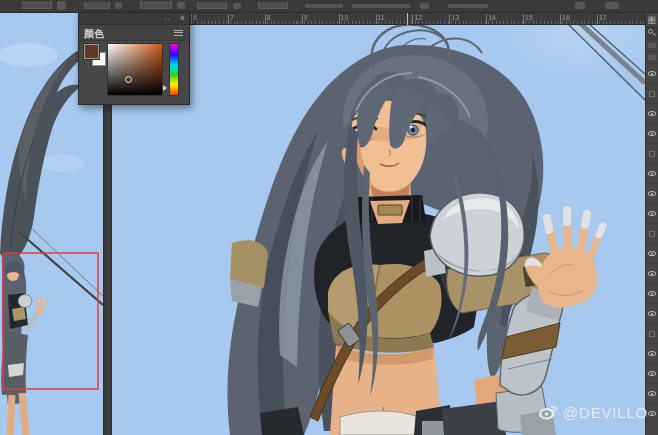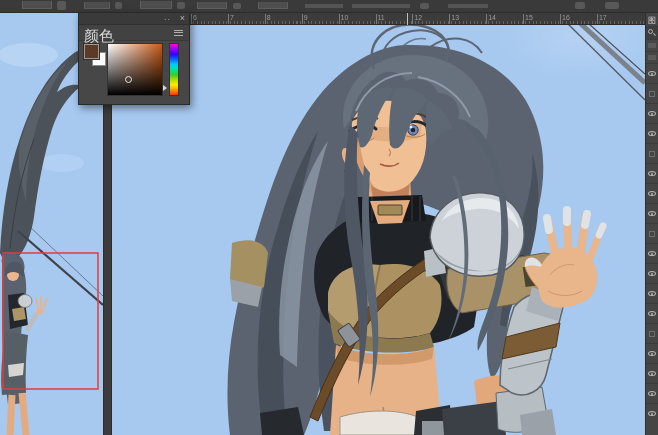--- a/index.html
+++ b/index.html
@@ -49,21 +49,21 @@
   .layer-row .eye::after{content:'';position:absolute;left:2px;top:0.5px;width:2px;height:2px;background:#b6b6b6;border-radius:50%;}
   .layer-row .chk{position:absolute;left:3px;top:7px;width:6px;height:6px;border:1px solid #6e6e6e;}
 
   
   .color-panel{position:absolute;left:78px;top:12px;width:112px;height:93px;background:#474747;
                border:1px solid #2a2a2a;box-shadow:2px 3px 8px rgba(0,0,0,.45);z-index:10;}
   .cp-header{position:relative;height:12px;background:#3a3a3a;border-bottom:1px solid #303030;}
   .cp-dots{position:absolute;right:18px;top:-1px;color:#9a9a9a;font-size:9px;letter-spacing:1px;}
   .cp-close{position:absolute;right:4px;top:0px;color:#b5b5b5;font-size:9px;line-height:11px;cursor:default;}
   .cp-tabs{position:relative;height:16px;background:#424242;border-bottom:1px solid #383838;}
-  .cp-tab{position:absolute;left:5px;top:2px;font-size:15px;color:#d6d6d6;}
+  .cp-tab{position:absolute;left:5px;top:2px;font-size:10px;color:#d6d6d6;font-weight:bold;}
   .cp-menu{position:absolute;right:6px;top:5px;width:9px;height:6px;
     background:linear-gradient(#b0b0b0 0 1px,transparent 1px 2.5px,#b0b0b0 2.5px 3.5px,transparent 3.5px 5px,#b0b0b0 5px 6px);}
   .cp-body{position:relative;height:63px;}
   .sw-bg{position:absolute;left:13px;top:11px;width:14px;height:14px;background:#fff;border:1px solid #8a8a8a;}
   .sw-fg{position:absolute;left:5px;top:3px;width:15px;height:15px;border:1px solid #9a9a9a;outline:1px solid #2f2f2f;}
   .grad{position:absolute;left:28px;top:2px;width:56px;height:53px;border:1px solid #333;}
   .picker-ring{position:absolute;left:17px;top:32px;width:7px;height:7px;border:1.4px solid #ececec;border-radius:50%;box-shadow:0 0 1px rgba(0,0,0,.6);}
   .hue{position:absolute;left:90px;top:2px;width:10px;height:53px;border:1px solid #333;}
   .hue-arrow{position:absolute;left:84px;top:44px;width:0;height:0;border-top:3px solid transparent;border-bottom:3px solid transparent;border-left:4px solid #d8d8d8;}
 </style>
@@ -272,20 +272,29 @@
             <path d="M262 44 C252 16 276 -4 306 0 C330 4 342 20 334 36" stroke-width="2.5"></path>
             <path d="M334 36 C344 16 322 2 300 6 C282 9 270 20 268 38" stroke-width="2"></path>
             <path d="M318 22 C338 8 360 12 370 28" stroke-width="2"></path>
             <path d="M286 30 C290 18 302 12 314 14" stroke-width="1.5" opacity=".8"></path>
           </g>
         </g>
       </g>
     </svg>
   </div>
 
+  <div class="watermark">
+    <svg width="21" height="17" viewBox="0 0 21 17">
+      <path d="M8.5 4.2 C4.2 4.2 1 6.8 1 10 C1 13.1 4.4 15.4 8.6 15.4 C13 15.4 16.2 12.9 16.2 9.9 C16.2 6.8 12.8 4.2 8.5 4.2 Z M8.6 13.4 C5.8 13.4 3.4 11.9 3.4 9.9 C3.4 7.9 5.8 6.3 8.6 6.3 C11.4 6.3 13.7 7.9 13.7 9.9 C13.7 11.9 11.4 13.4 8.6 13.4 Z" fill="#e8eef4"></path>
+      <circle cx="8.6" cy="9.9" r="1.7" fill="#e8eef4"></circle>
+      <path d="M13.5 3.2 C15.4 2.4 17.7 3.2 18.8 5.2" stroke="#e8eef4" stroke-width="1.5" fill="none" stroke-linecap="round"></path>
+      <path d="M13.8 5.9 C15 5.4 16.4 5.9 17 7.2" stroke="#e8eef4" stroke-width="1.3" fill="none" stroke-linecap="round"></path>
+    </svg>
+    <span class="txt">@DEVILLO</span>
+  </div>
 
   <div class="layers-strip">
     <div class="lp-title">图</div>
     <div class="lp-search">
         <span class="mag"></span>
       </div>
     <div class="lp-frag"></div>
     <div class="lp-frag"></div>
     <div id="layerRows">
         <div class="layer-row">

